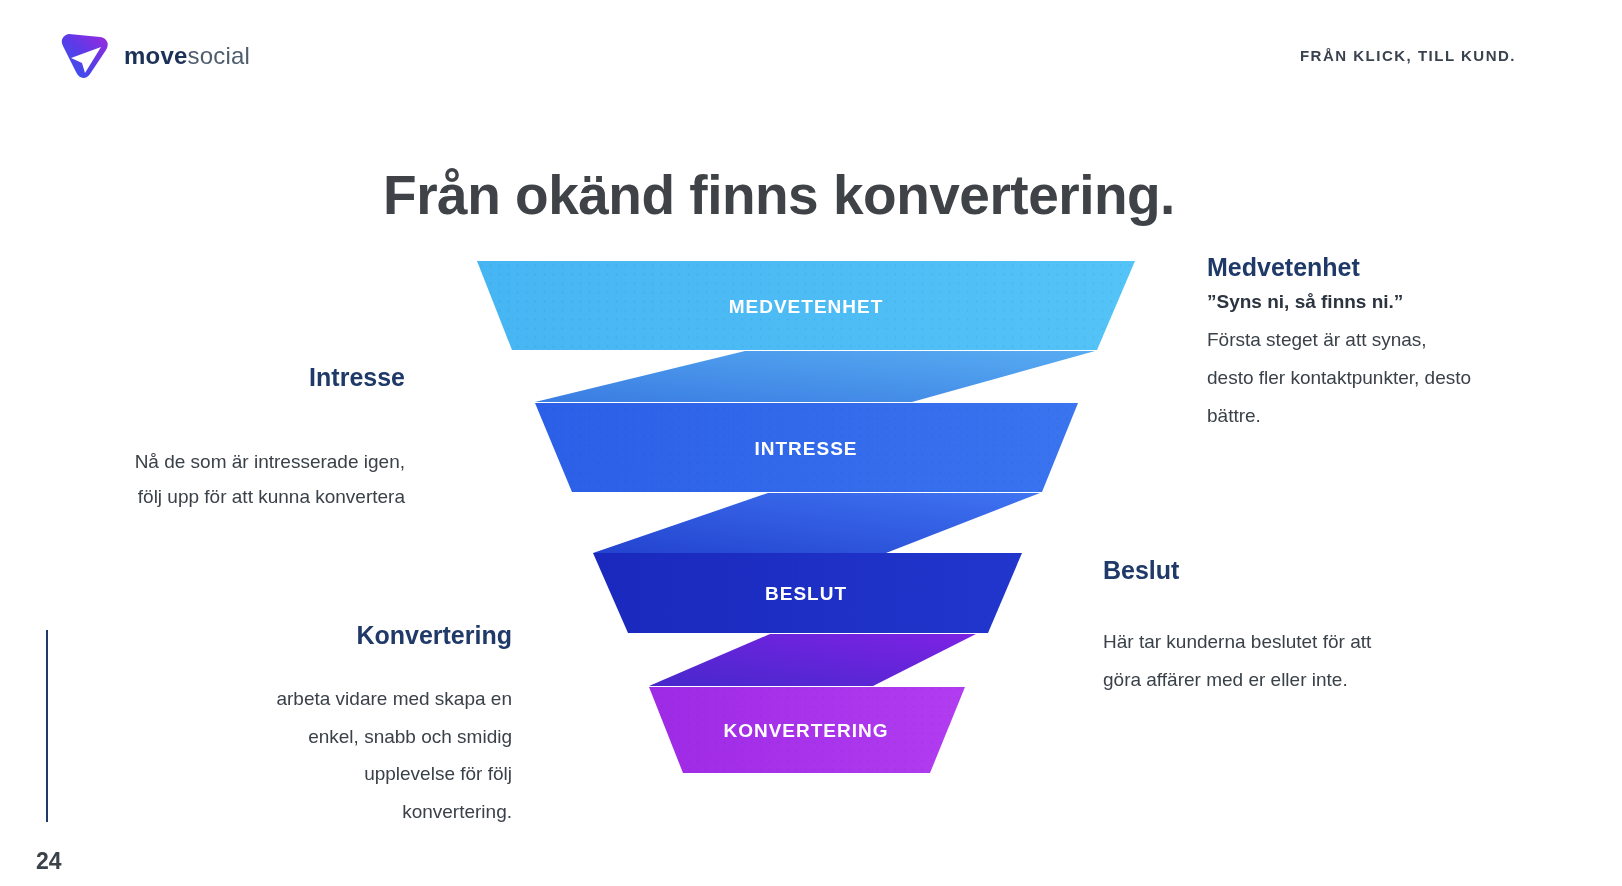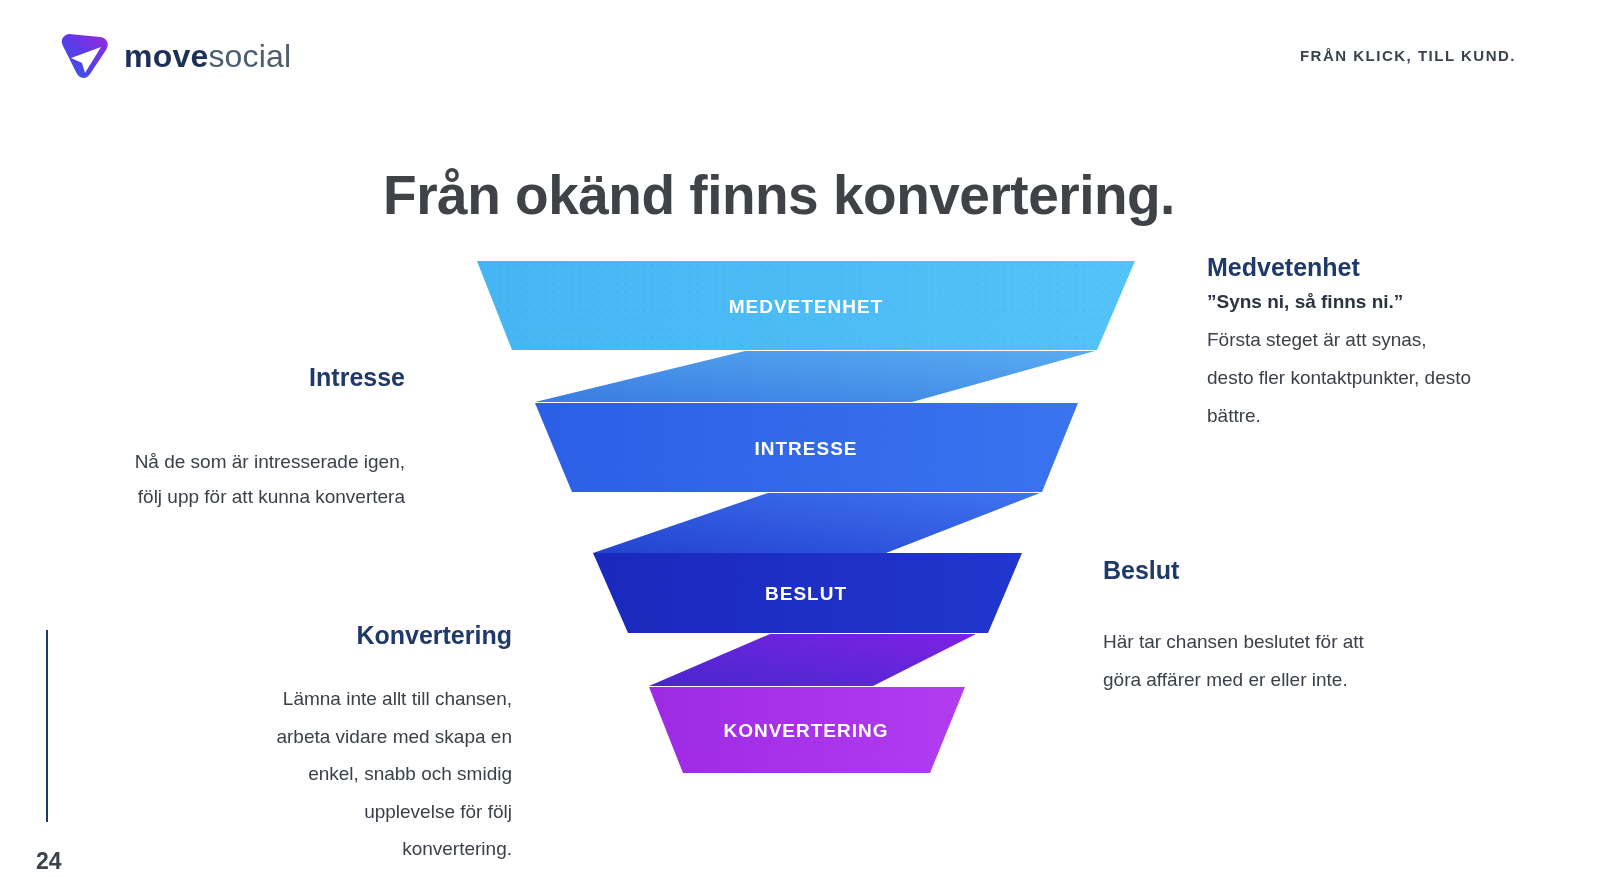--- a/index.html
+++ b/index.html
@@ -3,21 +3,21 @@
 <meta charset="utf-8">
 <style>
   html,body{margin:0;padding:0;}
   body{
     width:1622px;height:886px;position:relative;background:#ffffff;
     font-family:"Liberation Sans", sans-serif;overflow:hidden;
   }
   
   .logo{position:absolute;left:56px;top:28px;display:flex;align-items:center;gap:10px;}
   .logo-icon{width:58px;height:56px;display:block;}
-  .wordmark{font-size:32px;letter-spacing:0.2px;white-space:nowrap;}
+  .wordmark{font-size:24px;letter-spacing:0.2px;white-space:nowrap;}
   .wordmark .bold{font-weight:700;color:#1c3158;}
   .wordmark .light{font-weight:400;color:#4e5d6e;}
   .tagline{
     position:absolute;right:106px;top:47px;font-size:15px;font-weight:700;
     letter-spacing:1.5px;color:#39424d;line-height:18px;white-space:nowrap;
   }
   
   .slide-title{
     position:absolute;left:779px;top:128px;transform:translateX(-50%);
     font-size:55px;font-weight:700;color:#3f4347;letter-spacing:-0.5px;
@@ -134,40 +134,39 @@
   <h2>Intresse</h2>
   <div class="body">
     <div>Nå de som är intresserade igen,</div>
     <div>följ upp för att kunna konvertera</div>
   </div>
 </div>
 
 <div class="ann ann-left ann-konvertering">
   <h2>Konvertering</h2>
   <div class="body">
-    <div>Lämna inte allt till chansen,</div>
     <div>arbeta vidare med skapa en</div>
     <div>enkel, snabb och smidig</div>
     <div>upplevelse för följ</div>
     <div>konvertering.</div>
   </div>
 </div>
 
 <div class="ann ann-right ann-medvetenhet">
   <h2>Medvetenhet</h2>
   <div class="body">
     <div class="quote">”Syns ni, så finns ni.”</div>
     <div>Första steget är att synas,</div>
     <div>desto fler kontaktpunkter, desto</div>
     <div>bättre.</div>
   </div>
 </div>
 
 <div class="ann ann-right ann-beslut">
   <h2>Beslut</h2>
   <div class="body">
-    <div>Här tar chansen beslutet för att</div>
+    <div>Här tar kunderna beslutet för att</div>
     <div>göra affärer med er eller inte.</div>
   </div>
 </div>
 
 <div class="side-rule"></div>
 <div class="page-number">24</div>
 
 </body></html>

